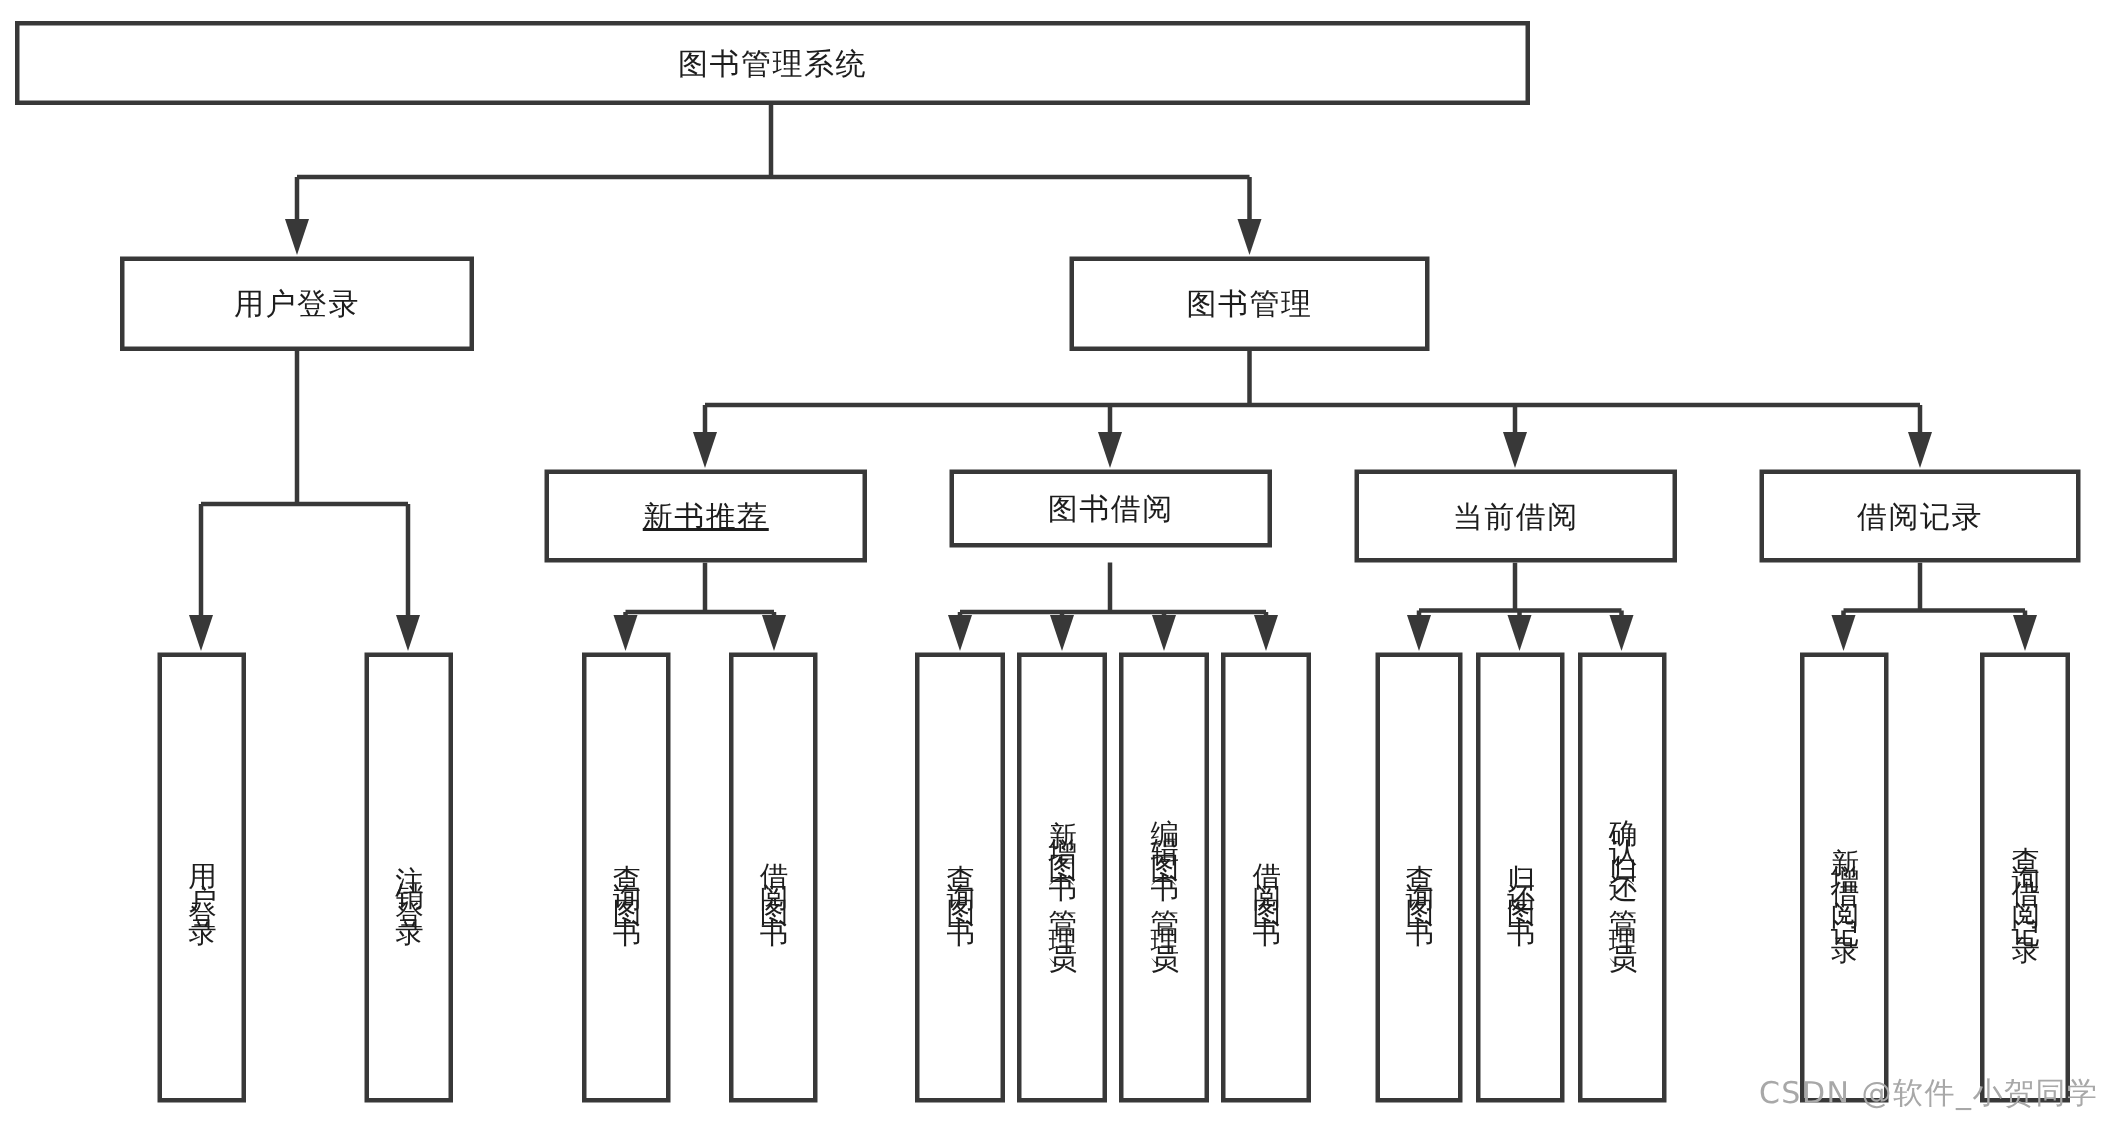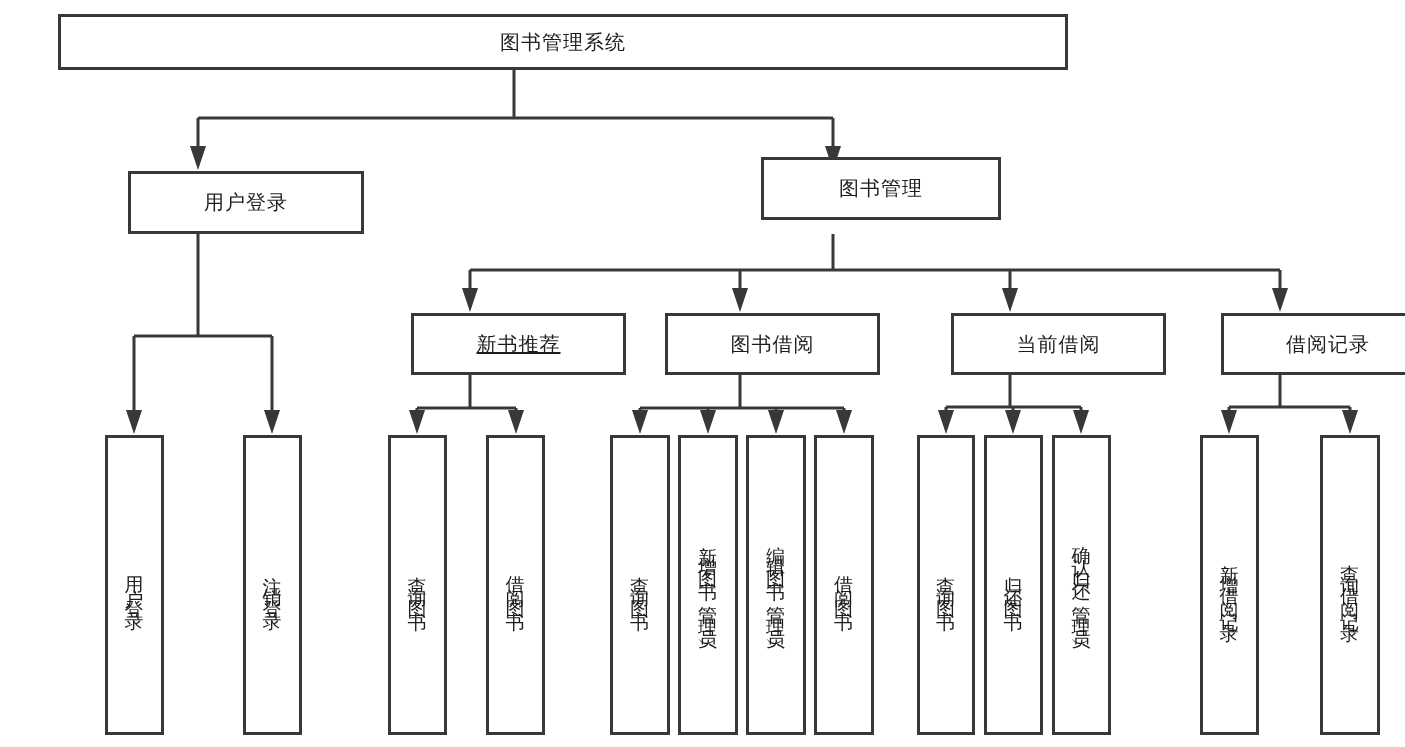--- a/index.html
+++ b/index.html
@@ -29,21 +29,20 @@
     border: 3px solid #383838;
     display: flex;
     align-items: center;
     justify-content: center;
     color: #1d1d1d;
   }
   .node.h {
     font-size: 20px;
     letter-spacing: 1px;
     white-space: nowrap;
-    margin-left: 48px;
   }
   .node.v .vtext {
     writing-mode: vertical-rl;
     text-orientation: mixed;
     font-size: 19px;
     line-height: 1;
     letter-spacing: 12px;
     color: #1d1d1d;
   }
   .watermark {
@@ -95,28 +94,28 @@
     <use href="#arrow" x="1350" y="434"></use>
   </svg>
 
   <div class="node h" style="left:10px; top:14px; width:1010px; height:56px;">
     <span>图书管理系统</span>
   </div>
 
   <div class="node h" style="left:80px; top:171px; width:236px; height:63px;">
     <span>用户登录</span>
   </div>
-  <div class="node h" style="left:713px; top:157px; width:240px; height:63px;">
+  <div class="node h" style="left:713px; top:171px; width:240px; height:63px;">
     <span>图书管理</span>
   </div>
 
   <div class="node h" style="left:363px; top:313px; width:215px; height:62px;text-decoration:underline;">
     <span>新书推荐</span>
   </div>
-  <div class="node h" style="left:617px; top:313px; width:215px; height:62px;">
+  <div class="node h" style="left:633px; top:313px; width:215px; height:52px;">
     <span>图书借阅</span>
   </div>
   <div class="node h" style="left:903px; top:313px; width:215px; height:62px;">
     <span>当前借阅</span>
   </div>
   <div class="node h" style="left:1173px; top:313px; width:214px; height:62px;align-items:center;">
     <span>借阅记录</span>
   </div>
 
   <div class="node v" style="left:105px; top:435px; width:59px; height:300px;">
@@ -156,14 +155,15 @@
     <span class="vtext">确认归还（管理员）</span>
   </div>
 
   <div class="node v" style="left:1200px; top:435px; width:59px; height:300px;">
     <span class="vtext">新增借阅记录</span>
   </div>
   <div class="node v" style="left:1320px; top:435px; width:60px; height:300px;">
     <span class="vtext">查询借阅记录</span>
   </div>
 
+  <div class="watermark">CSDN @软件_小贺同学</div>
 
 </div>
 
 </body></html>

